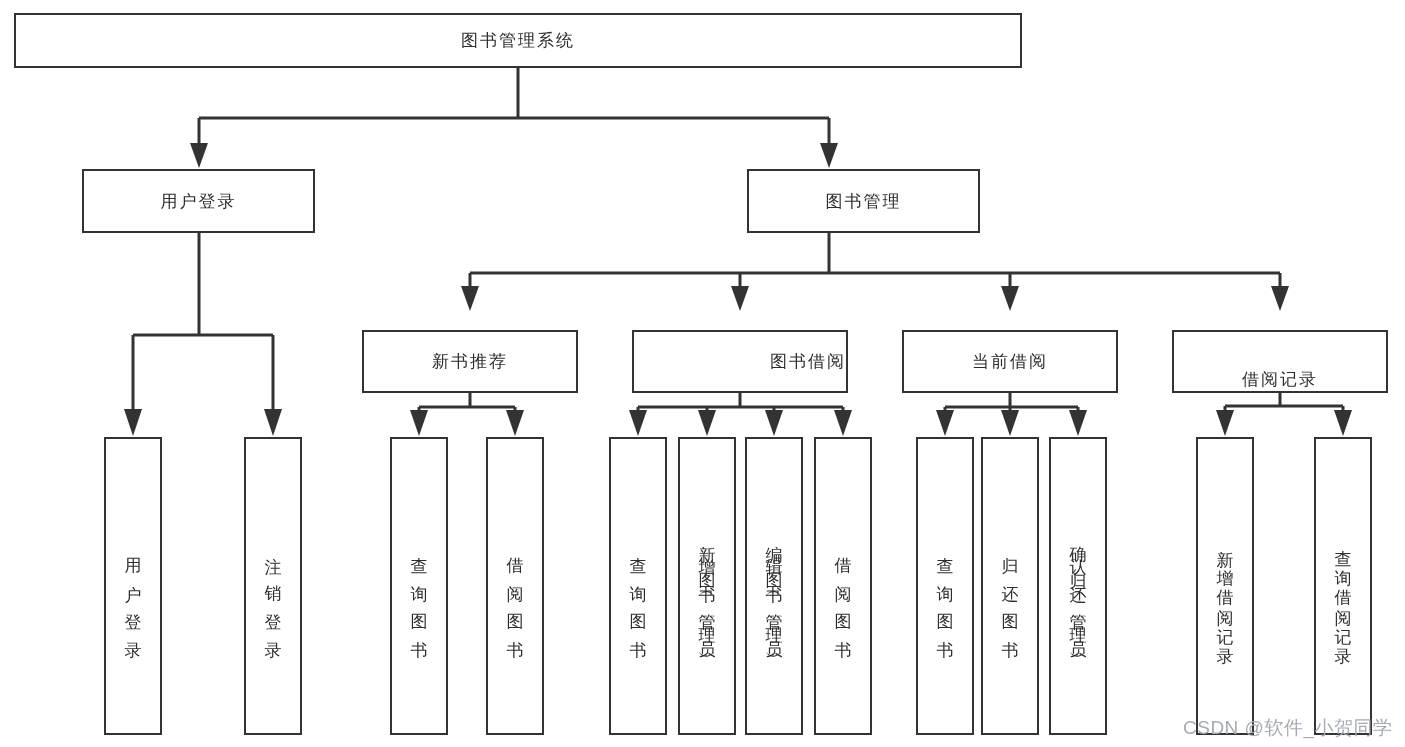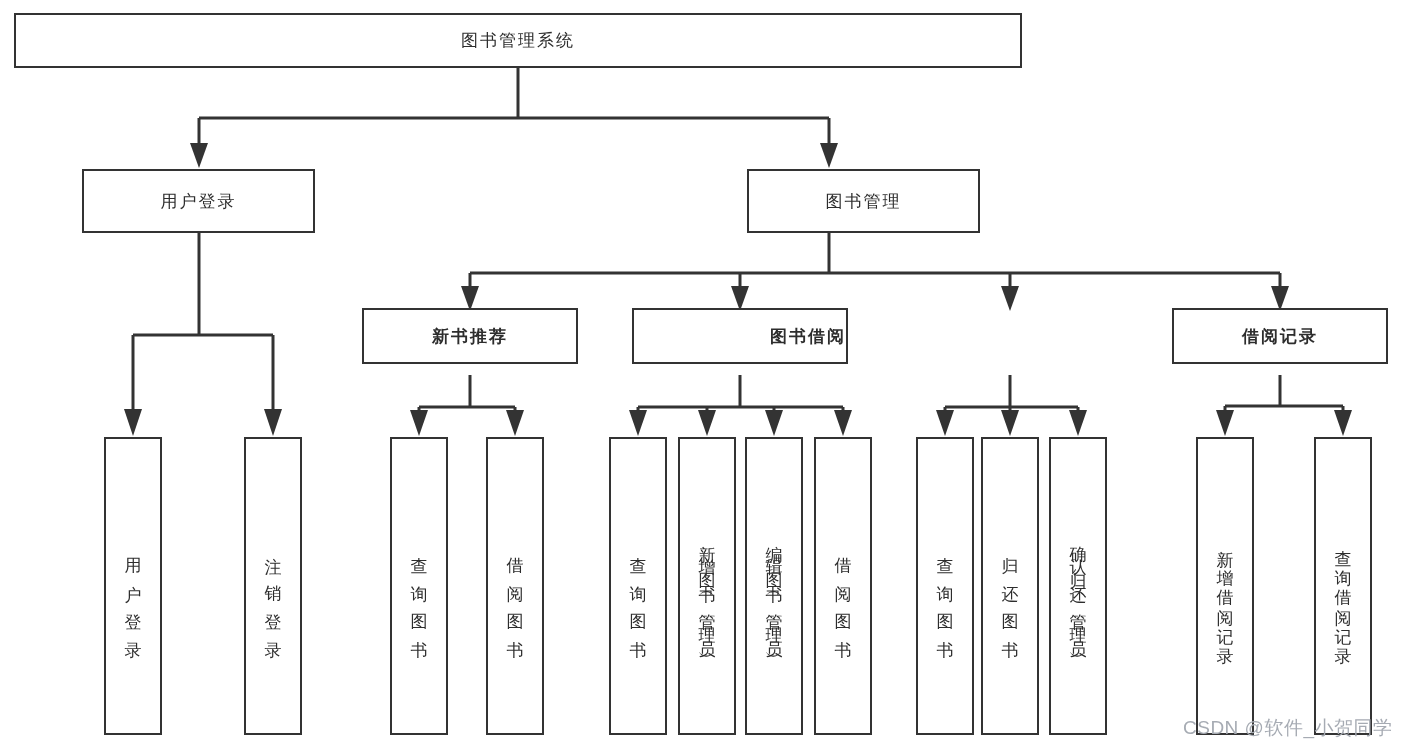--- a/index.html
+++ b/index.html
@@ -32,21 +32,21 @@
     color: #2d2d2d;
     z-index: 2;
   }
   .hlabel {
     font-size: 17px;
     letter-spacing: 2px;
     white-space: nowrap;
   }
   .root-box   { left: 14px;  top: 13px;  width: 1008px; height: 55px; }
   .lvl2       { top: 169px;  height: 64px; width: 233px; }
-  .lvl3       { top: 308px;  height: 56px; width: 216px; font-weight: bold; }
+  .lvl3       { top: 330px;  height: 63px; width: 216px; }
   .leaf       { top: 437px;  height: 298px; width: 58px; }
   .vtext {
     writing-mode: vertical-rl;
     font-size: 17px;
     position: relative;
     white-space: nowrap;
   }
   .v4 { letter-spacing: 1.65em; top: 0.82em; }
   .v6 { letter-spacing: 1.15em; top: 0.58em; }
   .v9 { letter-spacing: 0.80em; top: 0.40em; }
@@ -141,21 +141,24 @@
   <div class="box lvl2" style="left:747px;">
     <span class="hlabel">图书管理</span>
   </div>
 
   <div class="box lvl3" style="left:362px;">
     <span class="hlabel">新书推荐</span>
   </div>
   <div class="box lvl3" style="left:632px;justify-content:flex-end;">
     <span class="hlabel">图书借阅</span>
   </div>
-  <div class="box lvl3" style="left:1172px;">
+  <div class="box lvl3" style="left:902px;">
+    <span class="hlabel">当前借阅</span>
+  </div>
+  <div class="box lvl3" style="left:1172px;align-items:flex-end;">
     <span class="hlabel">借阅记录</span>
   </div>
 
   <div class="box leaf" style="left:104px;">
     <span class="vtext v4">用户登录</span>
   </div>
   <div class="box leaf" style="left:244px;">
     <span class="vtext v4">注销登录</span>
   </div>
 

